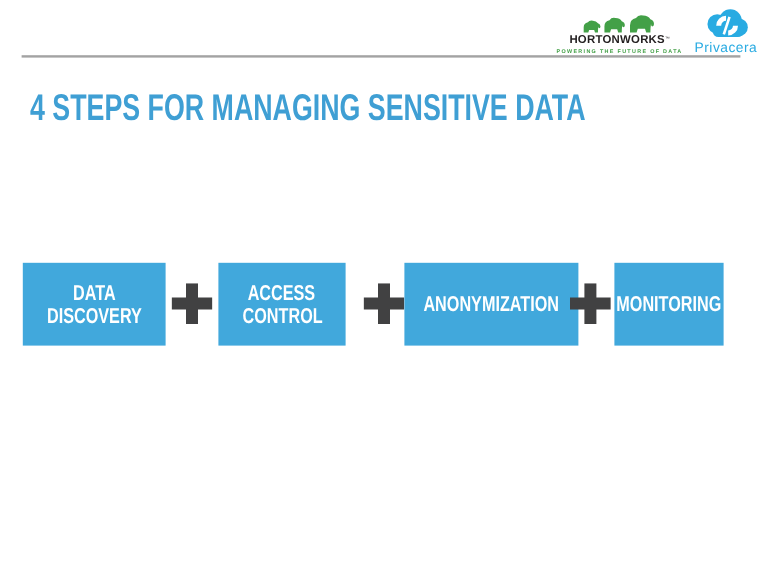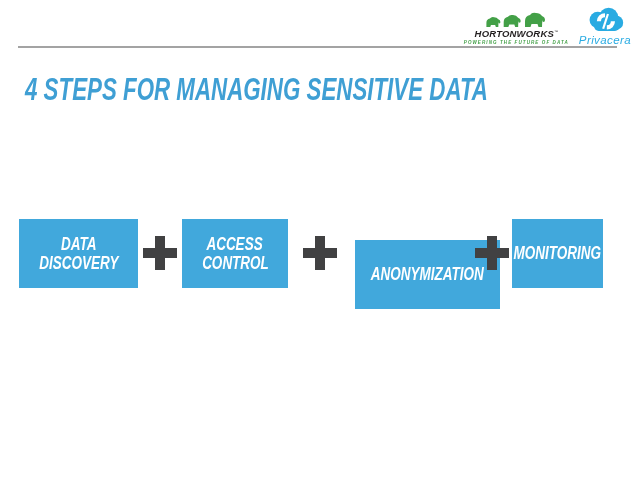--- a/index.html
+++ b/index.html
@@ -1,18 +1,18 @@
 <!DOCTYPE html>
 <html style="--box_blue: #41a8dc; --title_blue: #3f9fd4; --plus_gray: #414142; --hw_green: #43a047; --hw_black: #231f20; --pv_blue: #29abe2; --rule_gray: #a3a3a3;"><head>
 <meta charset="utf-8">
 <style>
   html,body { margin:0; padding:0; background:#fff; }
   .slide {
     position:relative; width:638px; height:478px; background:#ffffff;
-    overflow:hidden; font-family:"Liberation Sans", sans-serif;font-style:italic;
+    overflow:hidden; font-family:"Liberation Sans", sans-serif;
   }
 
   
   .rule { position:absolute; left:18px; top:46px; width:599px; height:2px;
           background:var(--rule_gray,#a3a3a3); }
 
   
   .logos { position:absolute; top:6px; right:7px; display:flex; align-items:flex-end; gap:10px; }
   .hw { display:flex; flex-direction:column; align-items:center; }
   .hw-eles { color:var(--hw_green,#43a047); line-height:0; }
@@ -34,21 +34,21 @@
 
   
   .step-box { position:absolute; top:219px; height:69px; background:var(--box_blue,#41a8dc);
               color:#ffffff; display:flex; flex-direction:column;
               align-items:center; justify-content:center; }
   .step-line { font-size:18px; font-weight:700; line-height:19px;
                transform:scaleX(0.75); white-space:nowrap; }
   .step-line:empty { display:none; }
   .b1 { left:19px;  width:119px; }
   .b2 { left:182px; width:106px; }
-  .b3 { left:355px; width:145px;margin-top:21px; }
+  .b3 { left:337px; width:145px; }
   .b4 { left:512px; width:91px; }
 
   .plus { position:absolute; top:236px; width:34px; height:34px;
           color:var(--plus_gray,#414142); line-height:0; }
   .p1 { left:143px; }
   .p2 { left:303px; }
   .p3 { left:475px; }
 </style>
 </head>
 <body>

